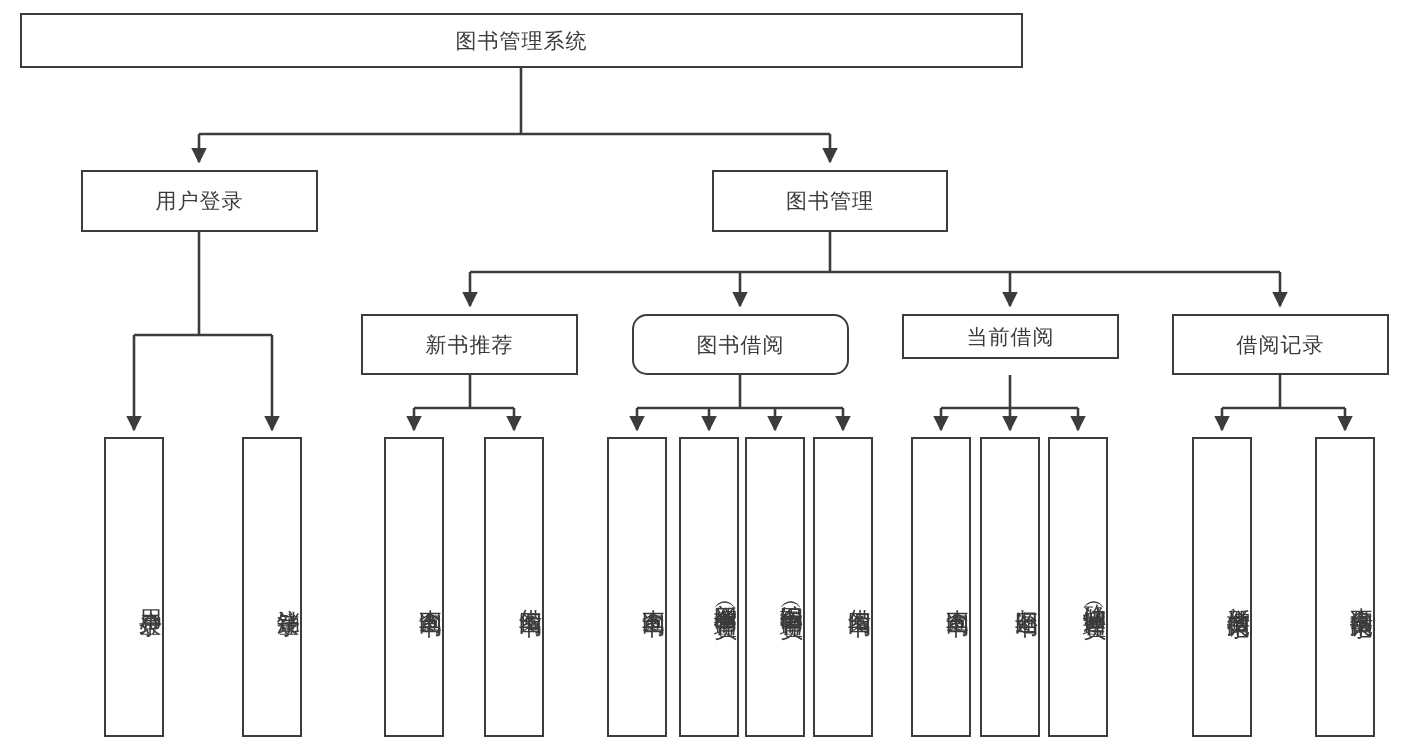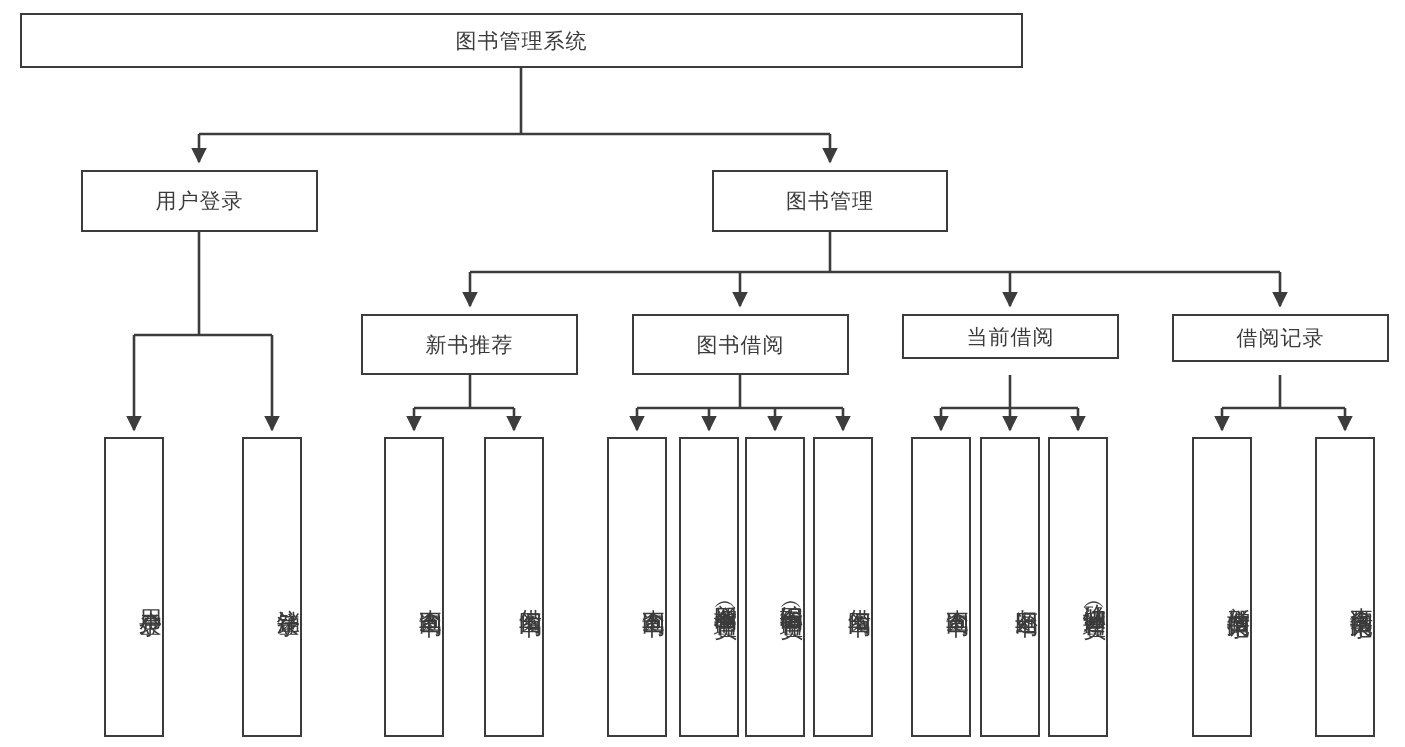--- a/index.html
+++ b/index.html
@@ -118,23 +118,23 @@
       <path d="M 1345 408 L 1345 430" marker-end="url(#arrow)"></path>
     </g>
   </svg>
 
   <div class="node h" style="left:20px; top:13px; width:1003px; height:55px;">图书管理系统</div>
 
   <div class="node h" style="left:81px; top:170px; width:237px; height:62px;">用户登录</div>
   <div class="node h" style="left:712px; top:170px; width:236px; height:62px;">图书管理</div>
 
   <div class="node h" style="left:361px; top:314px; width:217px; height:61px;">新书推荐</div>
-  <div class="node h" style="left:632px; top:314px; width:217px; height:61px;">图书借阅</div>
+  <div class="node h" style="left:632px; top:314px; width:217px; height:61px;border-radius:15px;">图书借阅</div>
   <div class="node h" style="left:902px; top:314px; width:217px; height:45px;">当前借阅</div>
-  <div class="node h" style="left:1172px; top:314px; width:217px; height:48px;text-align:right;">借阅记录</div>
+  <div class="node h" style="left:1172px; top:314px; width:217px; height:61px;text-align:right;">借阅记录</div>
 
   <div class="node v" style="left:104px; top:437px; width:60px; height:300px;">
     <span>用户登录</span>
   </div>
   <div class="node v" style="left:242px; top:437px; width:60px; height:300px;">
     <span>注销登录</span>
   </div>
 
   <div class="node v" style="left:384px; top:437px; width:60px; height:300px;">
     <span>查询图书</span>

